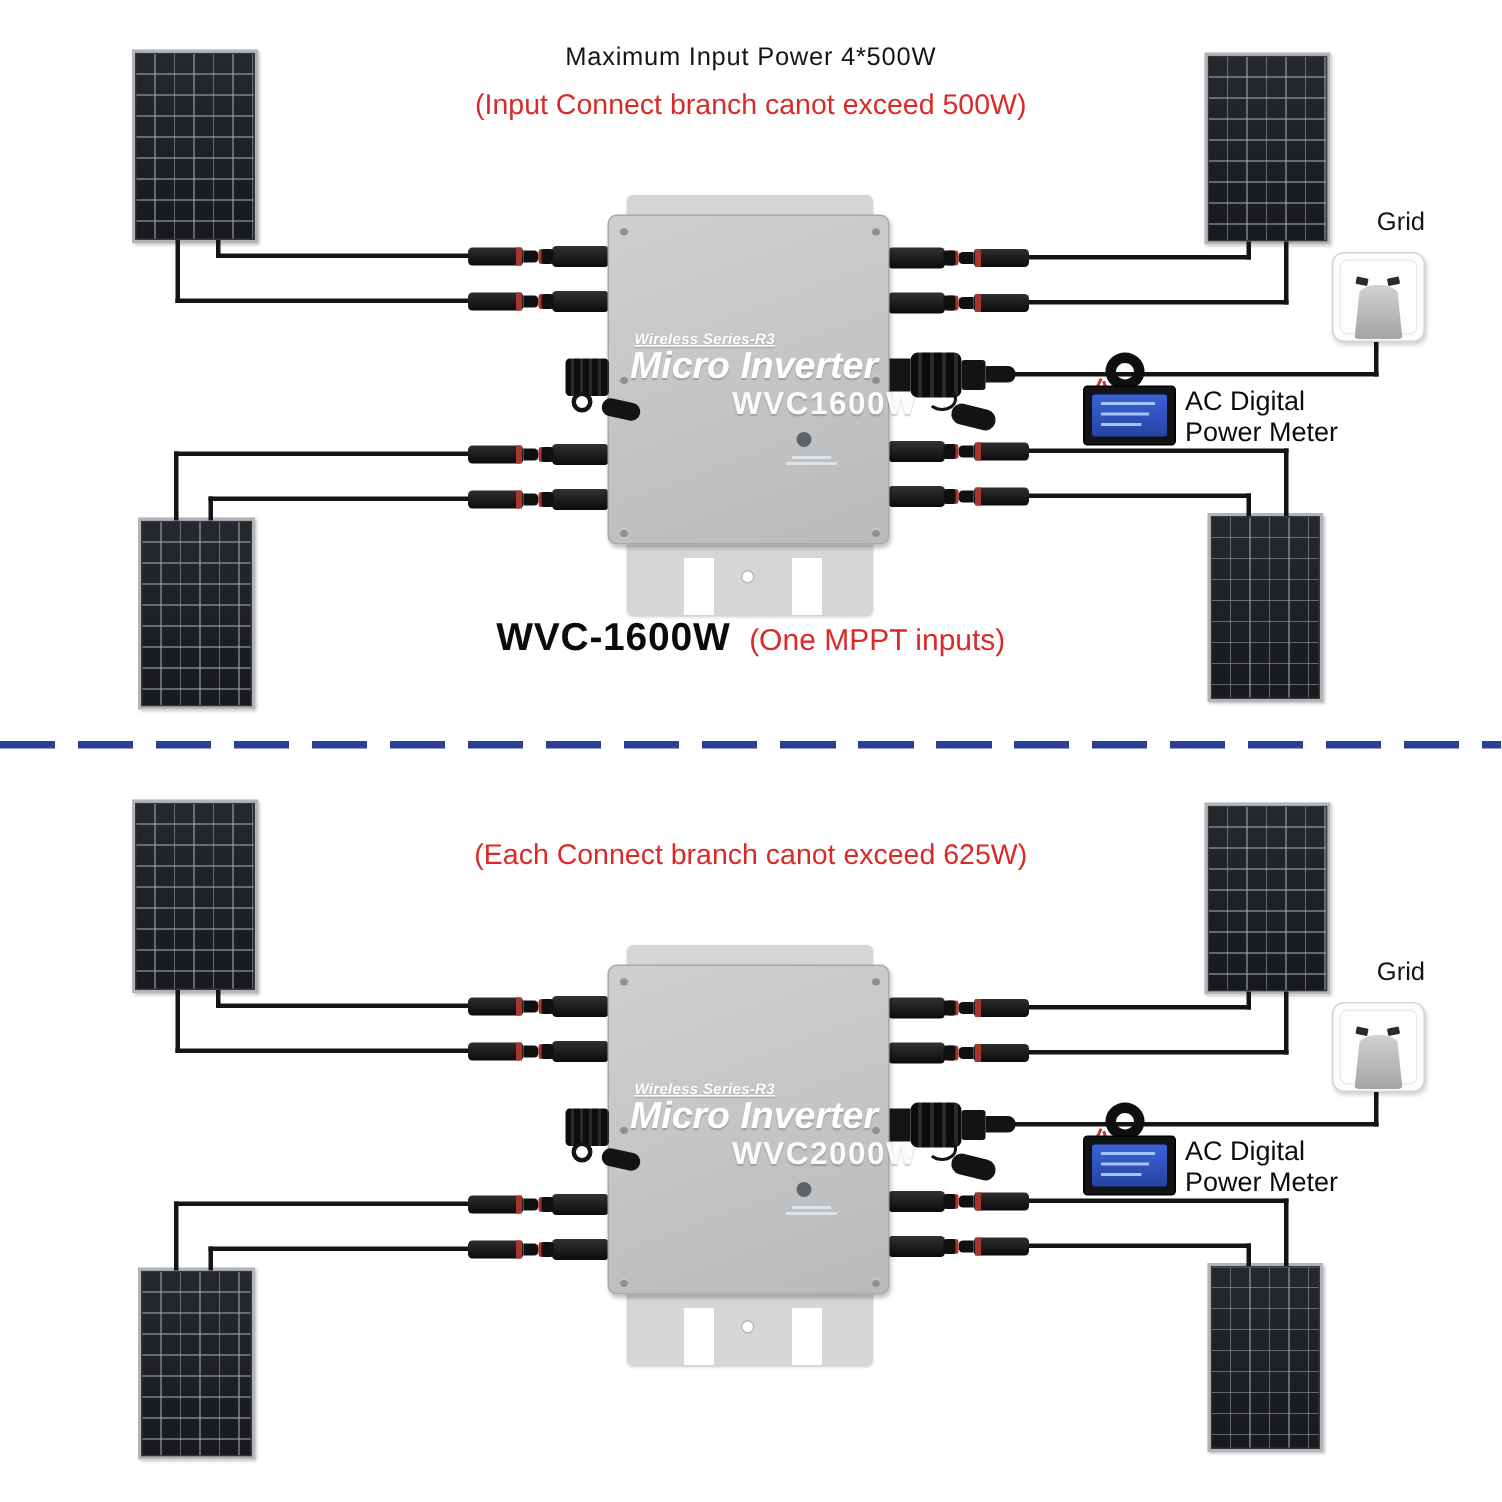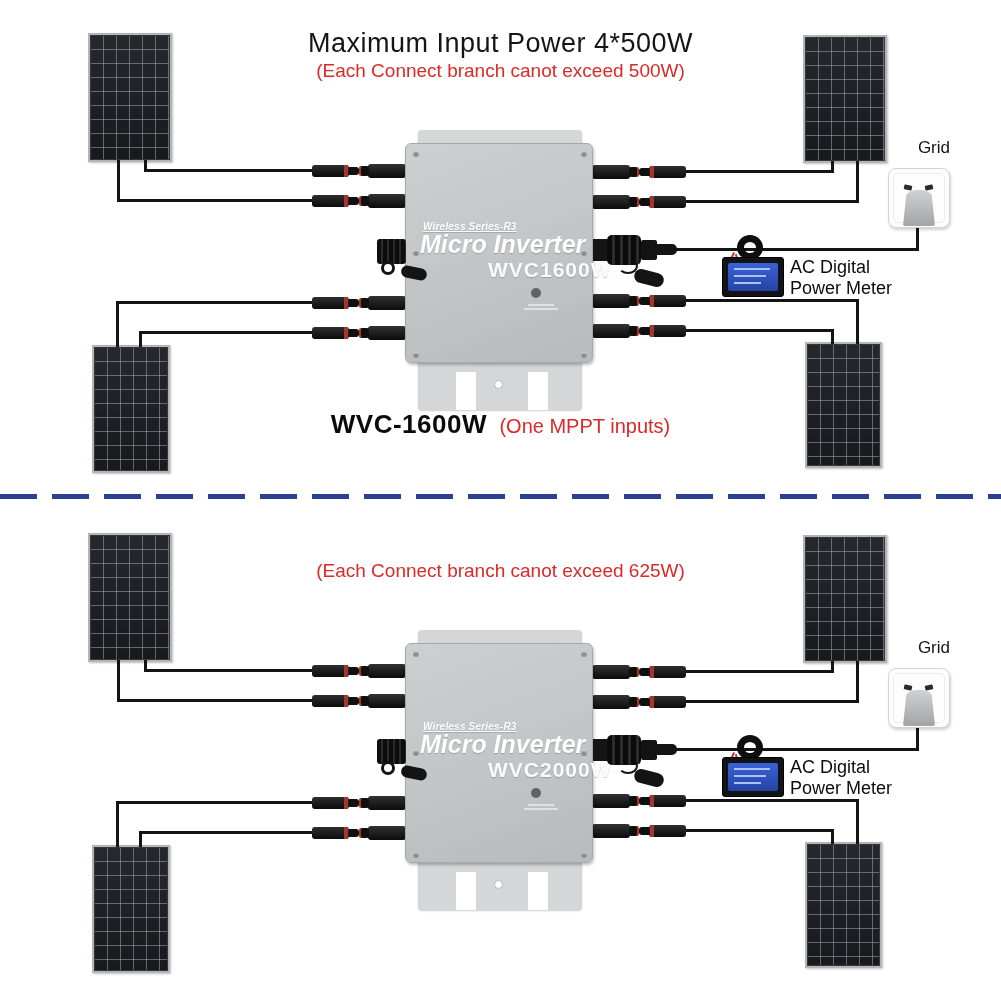--- a/index.html
+++ b/index.html
@@ -1,21 +1,21 @@
 <!DOCTYPE html>
 <html><head>
 <meta charset="utf-8">
 <style>
   html,body{margin:0;padding:0;background:#ffffff;}
   .stage{position:relative;width:1001px;height:1001px;background:#fff;overflow:hidden;
          font-family:"Liberation Sans",sans-serif;}
   .section{position:absolute;left:0;width:1001px;height:497px;}
 
   .t-title{position:absolute;left:0;top:28px;width:100%;text-align:center;
-           font-size:27px;color:#151515;letter-spacing:.5px;}
+           font-size:17px;color:#151515;letter-spacing:.5px;}
   .t-sub{position:absolute;left:0;top:60px;width:100%;text-align:center;
          font-size:19px;color:#da2a28;}
 
   .panel{position:absolute;border:2px solid #b2b4b6;box-sizing:border-box;
     box-shadow:inset 0 0 0 1px #34373c, 1px 1px 2px rgba(0,0,0,.25);
     background:
       repeating-linear-gradient(90deg, rgba(160,165,175,.55) 0 1px, transparent 1px 13px),
       repeating-linear-gradient(180deg, rgba(160,165,175,.55) 0 1px, transparent 1px 14px),
       linear-gradient(180deg,#25282d,#17191d);}
 
@@ -102,21 +102,21 @@
   .divider{position:absolute;left:0;top:494px;width:1001px;height:5px;
     background:repeating-linear-gradient(90deg,#2b3f94 0 37px, transparent 37px 52px);}
 </style>
 </head>
 <body>
 
 <div class="stage">
 
   <div class="section" style="top:0;">
     <div class="t-title">Maximum Input Power 4*500W</div>
-    <div class="t-sub">(Each Connect branch canot exceed 500W)</div>
+    <div class="t-sub">(Input Connect branch canot exceed 500W)</div>
 
     <div class="panel" style="left:88px;top:33px;width:84px;height:129px;"></div>
     <div class="panel" style="left:92px;top:345px;width:78px;height:128px;"></div>
     <div class="panel" style="left:803px;top:35px;width:84px;height:128px;"></div>
     <div class="panel" style="left:805px;top:342px;width:77px;height:126px;"></div>
 
     <div class="wv" style="left:144px;top:160px;height:12px;"></div>
     <div class="wh" style="left:144px;top:169px;width:170px;"></div>
     <div class="wv" style="left:117px;top:160px;height:42px;"></div>
     <div class="wh" style="left:117px;top:199px;width:197px;"></div>

